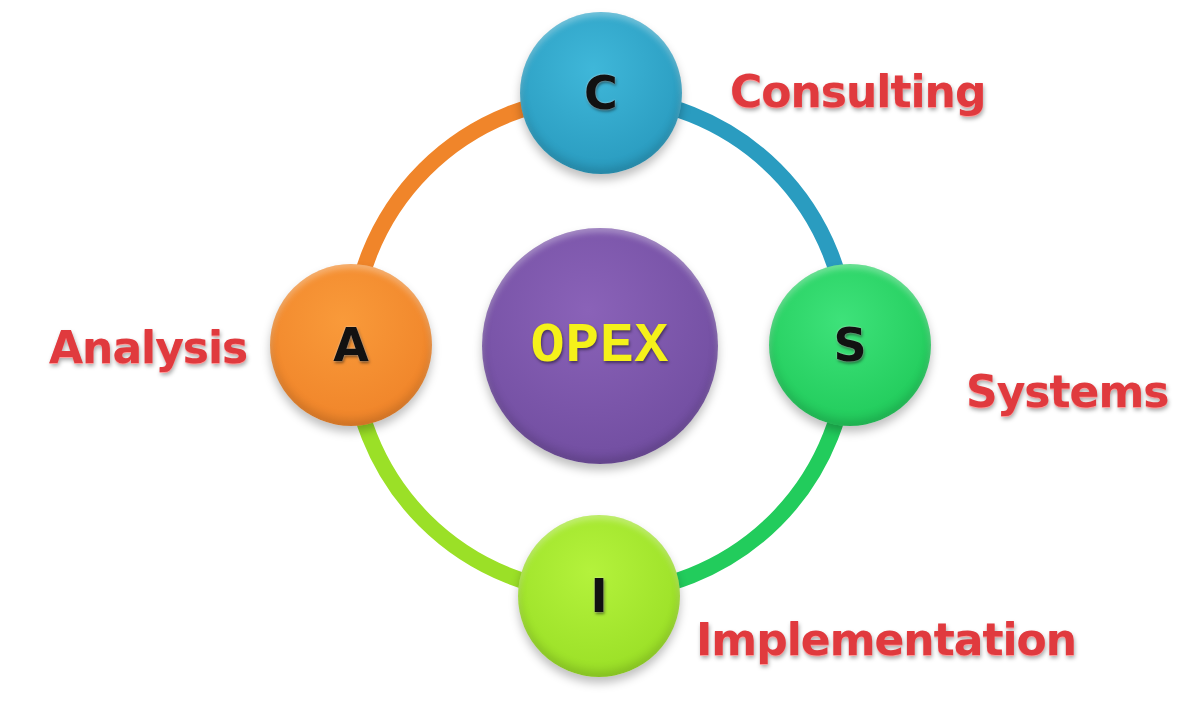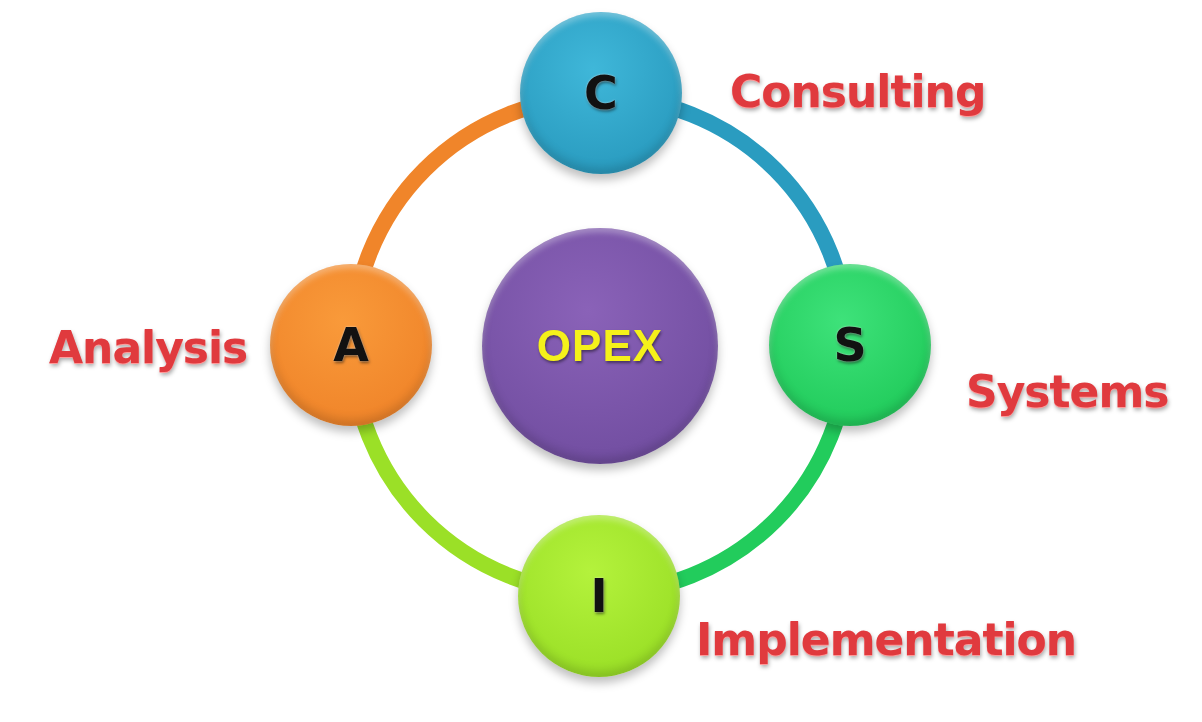--- a/index.html
+++ b/index.html
@@ -7,21 +7,21 @@
   svg.ring{position:absolute;left:0;top:0;}
   .node{position:absolute;border-radius:50%;display:flex;align-items:center;justify-content:center;
     box-shadow:0 6px 10px rgba(0,0,0,0.25), inset 0 -6px 10px rgba(0,0,0,0.15), inset 0 4px 6px rgba(255,255,255,0.35);}
   .node .letter{font-family:"DejaVu Sans",sans-serif;font-weight:bold;font-size:46px;color:#111;
     text-shadow:0 0 2px rgba(255,255,255,0.7), 1px 2px 3px rgba(0,0,0,0.5);}
   .n-c{left:520px;top:12px;width:162px;height:162px;background:radial-gradient(circle at 45% 35%,#3fb7d9,#2a9cc0 75%,#2590b2);}
   .n-a{left:270px;top:264px;width:162px;height:162px;background:radial-gradient(circle at 45% 35%,#f99a3a,#f0852a 75%,#e07a22);}
   .n-s{left:769px;top:264px;width:162px;height:162px;background:radial-gradient(circle at 45% 35%,#3ee27a,#22cc5c 75%,#1cbc52);}
   .n-i{left:518px;top:515px;width:162px;height:162px;background:radial-gradient(circle at 45% 35%,#b4f23c,#9be027 75%,#8fd31f);}
   .n-opex{left:482px;top:228px;width:236px;height:236px;background:radial-gradient(circle at 45% 35%,#8a62b8,#7450a3 70%,#684697);}
-  .n-opex .letter{font-family:Liberation Sans, sans-serif;font-size:44px;color:#f5f11a;letter-spacing:1px;
+  .n-opex .letter{font-family:Liberation Mono, monospace;font-size:56px;color:#f5f11a;letter-spacing:1px;
     text-shadow:1px 2px 3px rgba(0,0,0,0.45);}
   .label{position:absolute;font-family:"DejaVu Sans",sans-serif;font-weight:bold;font-size:44px;color:#e03a3e;
     text-shadow:0 1px 0 #ff9a9a, 1px 3px 4px rgba(0,0,0,0.35);white-space:nowrap;letter-spacing:-1px;}
   .l-c{left:730px;top:30px;margin-top:36px;}
   .l-a{left:42px;top:322px;margin-left:7px;}
   .l-s{left:966px;top:322px;margin-top:44px;}
   .l-i{left:696px;top:614px;}
 </style>
 </head>
 <body>

